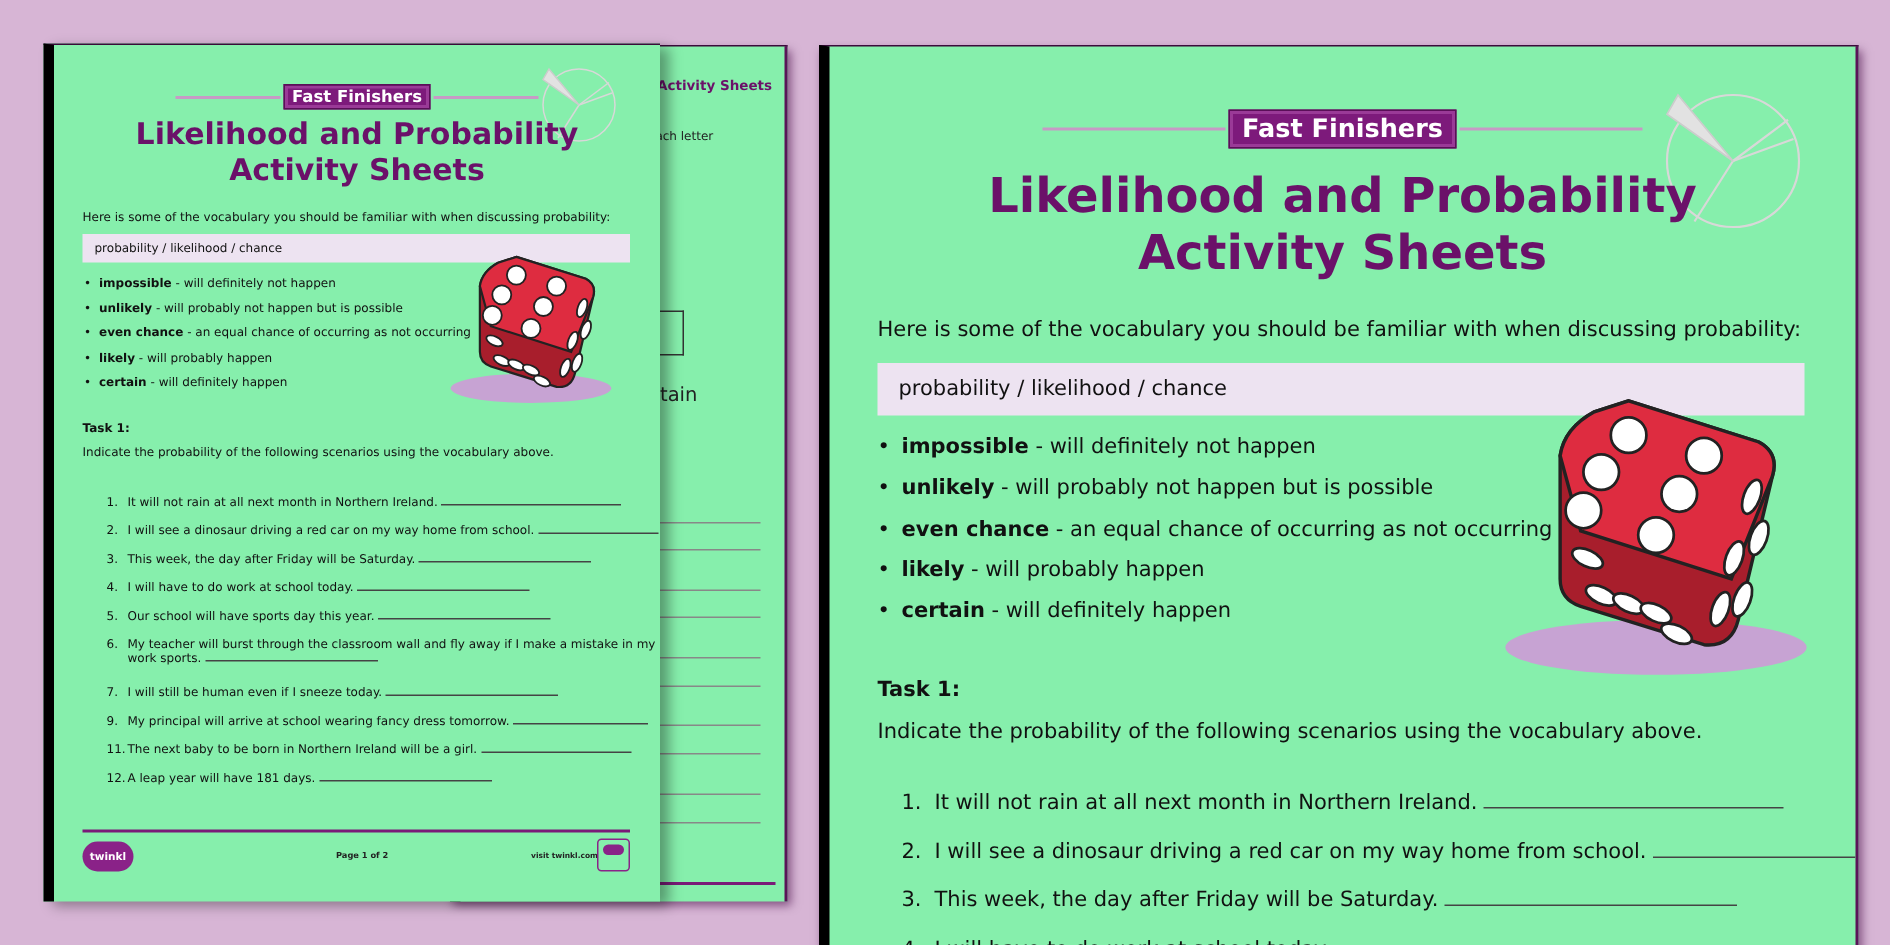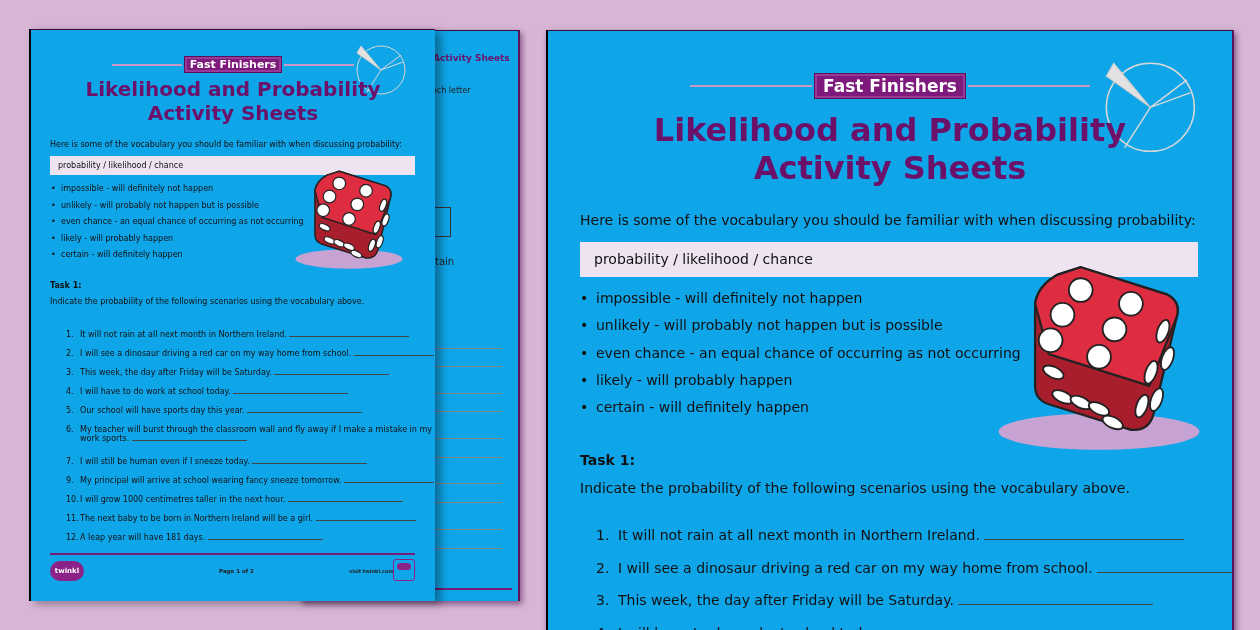--- a/index.html
+++ b/index.html
@@ -2,51 +2,51 @@
 <html><head>
 <meta charset="utf-8">
 <style>
   html, body { margin:0; padding:0; }
   body {
     width:1260px; height:630px; overflow:hidden; position:relative;
     background:#d7b5d5;
     font-family:"DejaVu Sans", sans-serif;
   }
   .sheet {
-    position:absolute; background:#0ea5e9;
+    position:absolute; background:#86efac;
     box-shadow: 2px 3px 6px rgba(60,0,60,0.55);
-    border-left:2px solid #000000; border-top:1px solid #3a0a3a;
+    border-left:7px solid #000000; border-top:1px solid #3a0a3a;
     overflow:hidden;
   }
   
   #back-sheet { left:300px; top:30px; width:216px; height:570px; z-index:1; border-right:2px solid #5a1458; }
   #back-sheet .back-title { position:absolute; left:122px; top:22px; font-size:9px; font-weight:bold; color:#6b1169; white-space:nowrap; }
   #back-sheet .back-line { position:absolute; left:125px; top:55px; font-size:8px; color:#222; white-space:nowrap; }
   #back-sheet .back-box { position:absolute; left:120px; top:176px; width:28px; height:28px; border:1px solid #333; border-left:none; }
   #back-sheet .back-tick { position:absolute; left:131px; top:208px; width:1px; height:10px; background:#333; }
-  #back-sheet .back-word { position:absolute; left:133px; top:225px; font-size:10px; color:#222; }
+  #back-sheet .back-word { position:absolute; left:133px; top:225px; font-size:13px; color:#222; }
   #back-sheet .rule { position:absolute; left:132px; width:68px; height:1px; background:#888; }
   #back-sheet .foot-line { position:absolute; left:120px; top:557px; width:90px; height:2px; background:#7a1a78; }
 
   
   #left-sheet { left:29px; top:29px; width:404px; height:571px; z-index:2; box-shadow: 6px 3px 8px rgba(0,0,0,0.35); }
   
   #main-sheet { left:546px; top:30px; width:684px; height:610px; z-index:3; border-right:2px solid #5a1458; }
 
   .badge-row { position:absolute; left:0; right:0; display:flex; align-items:center; justify-content:center; }
   .badge-line { height:2px; background:#c79ac5; }
   .badge { background:#7d1a7b; color:#fff; font-weight:bold; border:1px solid #5a0f58; box-shadow: inset 0 0 0 2px #9a3a97; }
   .title { position:absolute; left:0; right:0; text-align:center; color:#6b1169; font-weight:bold; line-height:1.2; }
   .pie { position:absolute; }
   .intro { position:absolute; color:#111; white-space:nowrap; }
   .vocab-bar { position:absolute; background:#ede3f1; color:#111; }
   .bullets { position:absolute; margin:0; padding:0; list-style:none; color:#111; }
   .bullets li { white-space:nowrap; position:relative; }
   .bullets li::before { content:"•"; position:absolute; }
-  .bullets b { font-weight:normal; }
+  .bullets b { font-weight:bold; }
   .task-h { position:absolute; font-weight:bold; color:#111; }
   .task-intro { position:absolute; color:#111; white-space:nowrap; }
   .questions { position:absolute; margin:16px; padding:0; list-style:none; color:#111; }
   .questions li { white-space:nowrap; position:relative; }
   .questions .blank { display:inline-block; border-bottom:1px solid #444; vertical-align:baseline; }
   .dice { position:absolute; }
 
   
   #left-sheet .badge-row { top:26px; }
   #left-sheet .badge-line { width:70px; }
@@ -164,22 +164,21 @@
   <div class="task-h">Task 1:</div>
   <div class="task-intro">Indicate the probability of the following scenarios using the vocabulary above.</div>
   <ul class="questions">
     <li><span class="num">1.</span><span>It will not rain at all next month in Northern Ireland.</span> <span class="blank" style="width:120px"></span></li>
     <li><span class="num">2.</span><span>I will see a dinosaur driving a red car on my way home from school.</span> <span class="blank" style="width:80px"></span></li>
     <li><span class="num">3.</span><span>This week, the day after Friday will be Saturday.</span> <span class="blank" style="width:115px"></span></li>
     <li><span class="num">4.</span><span>I will have to do work at school today.</span> <span class="blank" style="width:115px"></span></li>
     <li><span class="num">5.</span><span>Our school will have sports day this year.</span> <span class="blank" style="width:115px"></span></li>
     <li class="two"><span class="num">6.</span><span>My teacher will burst through the classroom wall and fly away if I make a mistake in my</span><br><span class="num"></span><span>work sports.</span> <span class="blank" style="width:115px"></span></li>
     <li><span class="num">7.</span><span>I will still be human even if I sneeze today.</span> <span class="blank" style="width:115px"></span></li>
-    <li><span class="num">9.</span><span>My principal will arrive at school wearing fancy sneeze tomorrow.</span> <span class="blank" style="width:90px"></span></li>
-    <li><span class="num">10.</span><span>I will grow 1000 centimetres taller in the next hour.</span> <span class="blank" style="width:115px"></span></li>
+    <li><span class="num">9.</span><span>My principal will arrive at school wearing fancy dress tomorrow.</span> <span class="blank" style="width:90px"></span></li>
     <li><span class="num">11.</span><span>The next baby to be born in Northern Ireland will be a girl.</span> <span class="blank" style="width:100px"></span></li>
     <li><span class="num">12.</span><span>A leap year will have 181 days.</span> <span class="blank" style="width:115px"></span></li>
   </ul>
   <div class="foot-rule"></div>
   <div class="logo">twinkl</div>
   <div class="page-no">Page 1 of 2</div>
   <div class="visit">visit twinkl.com</div>
   <div class="seal"></div>
 </div>
 

